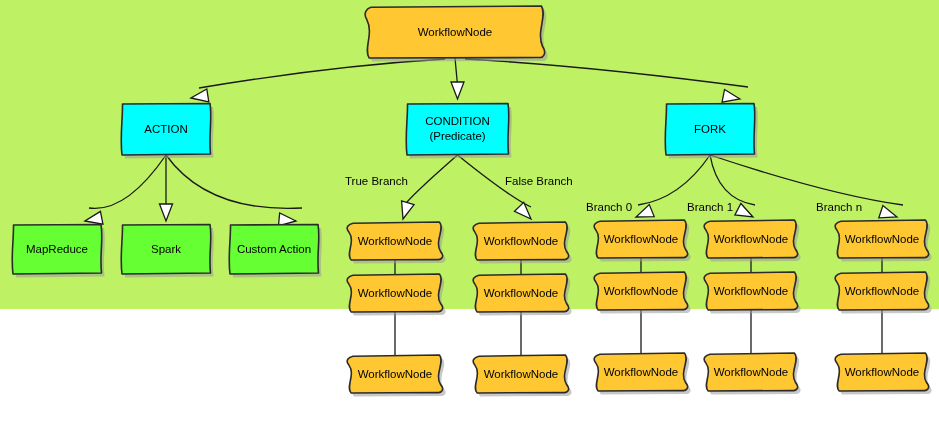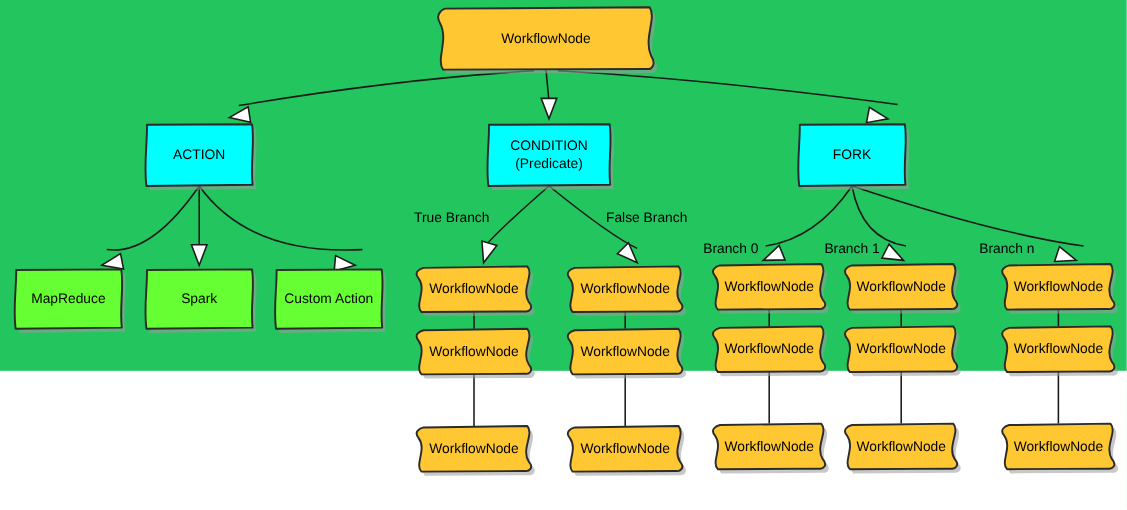--- a/index.html
+++ b/index.html
@@ -1,18 +1,18 @@
 <!DOCTYPE html>
 <html><head>
 <meta charset="utf-8">
 <style>
   html,body{margin:0;padding:0;background:#ffffff;}
   body{width:939px;height:425px;overflow:hidden;
        font-family:"Liberation Sans","DejaVu Sans",sans-serif;}
-  #diagram{position:relative;width:939px;height:309px;background:#22c55e;}
+  #diagram{position:relative;width:939px;height:309px;background:#bef264;}
   svg{display:block;}
   .node-label{font-family:"Liberation Sans","DejaVu Sans",sans-serif;
               font-size:11.5px;fill:#000;text-anchor:middle;dominant-baseline:middle;}
   .edge-label{font-family:"Liberation Sans","DejaVu Sans",sans-serif;
               font-size:11.5px;fill:#000;}
   .shape{stroke:#2b2b2b;stroke-width:1.6px;stroke-linejoin:round;}
   .shadow{fill:#9a9a9a;opacity:.55;}
   .link{fill:none;stroke:#1a1a1a;stroke-width:1.3px;}
   .arrowhead{fill:#ffffff;stroke:#1a1a1a;stroke-width:1.3px;stroke-linejoin:miter;}
 </style>

